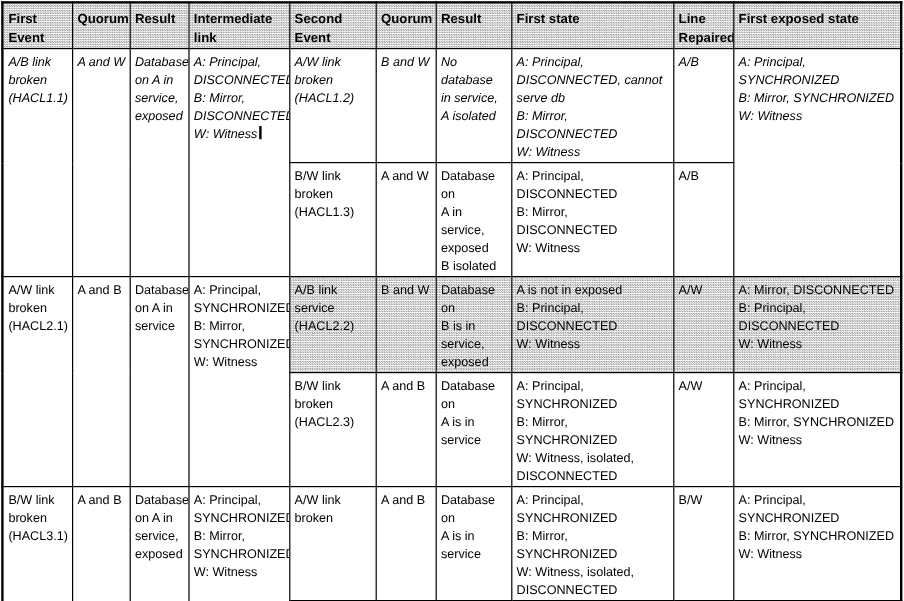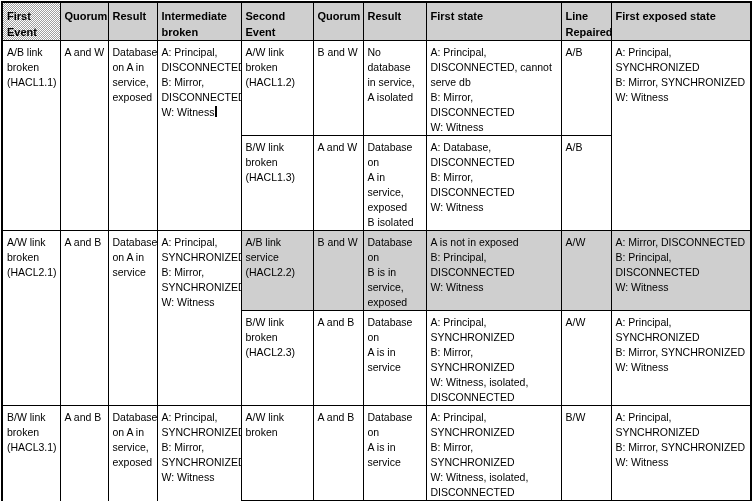--- a/index.html
+++ b/index.html
@@ -35,21 +35,21 @@
   }
   .cell-text{white-space:pre-line;}
   .caret{
     display:inline-block;
     width:2px;height:11px;
     background:#000;
     margin-left:1px;
     vertical-align:-1px;
   }
   tr.h-header{height:38px;}
-  tr.r1a{height:93px;}
+  tr.r1a{height:93px;font-style:italic;}
   tr.r1b{height:67px;}
   tr.r2a{height:70px;}
   tr.r2b{height:75px;}
   tr.r3a{height:83px;}
   tr.r3b{height:71px;}
 </style>
 </head>
 <body>
 
 <div class="page">
@@ -66,21 +66,21 @@
       <col style="width:50px">
         <col style="width:140px">
     </colgroup>
     <thead>
       <tr class="h-header">
         <th class="shade"><span class="cell-text">First
 Event</span></th>
         <th class="shade"><span class="cell-text">Quorum</span></th>
         <th class="shade"><span class="cell-text">Result</span></th>
         <th class="shade"><span class="cell-text">Intermediate
-broken</span></th>
+link</span></th>
         <th class="shade"><span class="cell-text">Second
 Event</span></th>
         <th class="shade"><span class="cell-text">Quorum</span></th>
         <th class="shade"><span class="cell-text">Result</span></th>
         <th class="shade"><span class="cell-text">First state</span></th>
         <th class="shade"><span class="cell-text">Line
 Repaired</span></th>
         <th class="shade"><span class="cell-text">First exposed state</span></th>
       </tr>
     </thead>
@@ -119,21 +119,21 @@
       </tr>
       <tr class="r1b">
         <td><span class="cell-text">B/W link
 broken
 (HACL1.3)</span></td>
         <td><span class="cell-text">A and W</span></td>
         <td><span class="cell-text">Database on
 A in service,
 exposed
 B isolated</span></td>
-        <td><span class="cell-text">A: Database, DISCONNECTED
+        <td><span class="cell-text">A: Principal, DISCONNECTED
 B: Mirror, DISCONNECTED
 W: Witness</span></td>
         <td><span class="cell-text">A/B</span></td>
       </tr>
 
       <tr class="r2a">
         <td rowspan="2"><span class="cell-text">A/W link
 broken
 (HACL2.1)</span></td>
         <td rowspan="2"><span class="cell-text">A and B</span></td>

